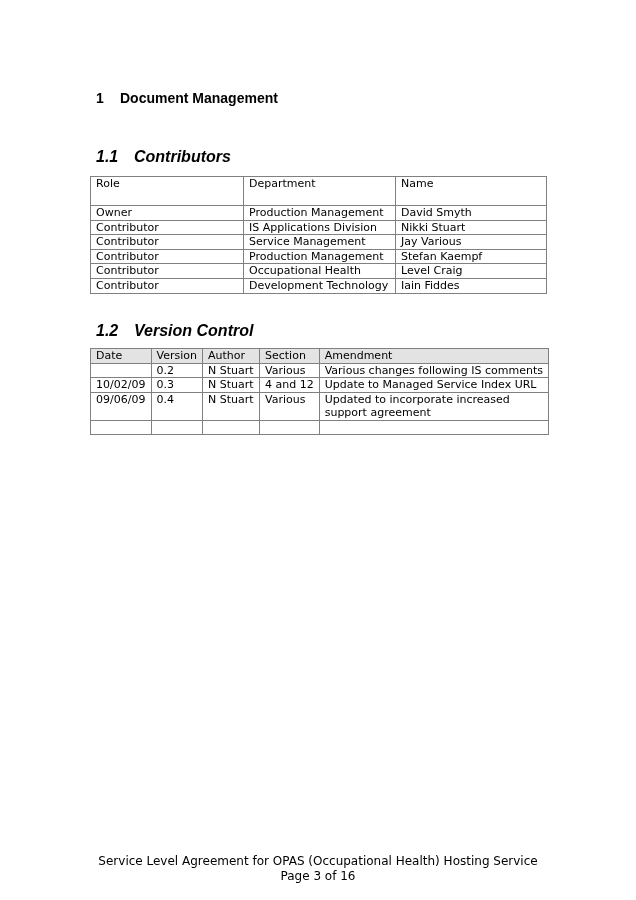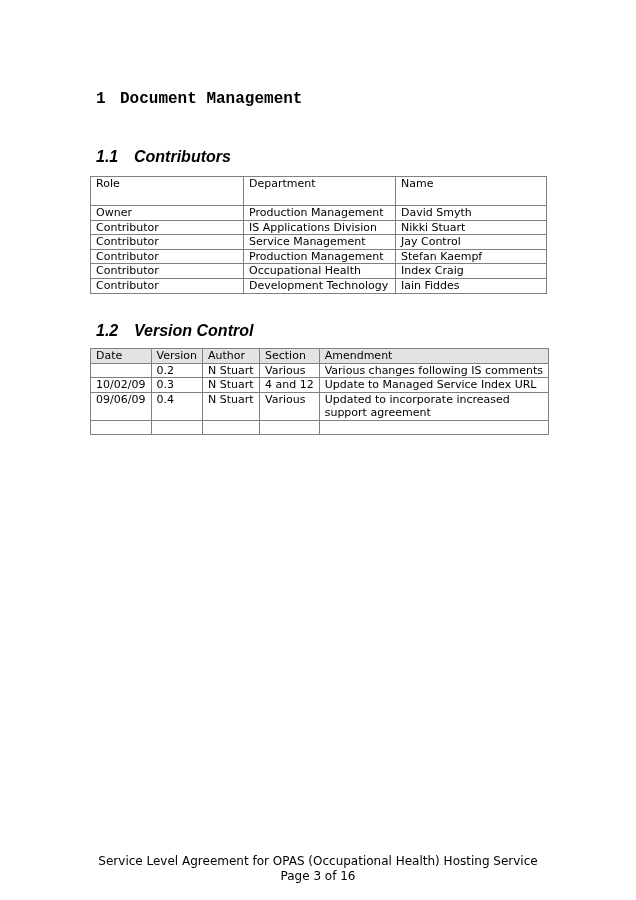--- a/index.html
+++ b/index.html
@@ -1,17 +1,17 @@
 <!DOCTYPE html>
 <html><head>
 <meta charset="utf-8">
 <style>
   html, body { margin:0; padding:0; background:#ffffff; }
   body { width:636px; height:900px; position:relative; overflow:hidden; font-family:"DejaVu Sans", sans-serif; color:#000; }
-  .h1 { position:absolute; left:96px; top:90px; font-family:Liberation Mono, monospace; font-weight:bold; font-size:16px; margin:0; }
+  .h1 { position:absolute; left:96px; top:90px; font-family:Liberation Sans, sans-serif; font-weight:bold; font-size:14px; margin:0; }
   .h1 .num { display:inline-block; width:24px; }
   .h2 { position:absolute; left:96px; font-family:"Liberation Sans", sans-serif; font-weight:bold; font-style:italic; font-size:16px; margin:0; }
   .h2 .num { display:inline-block; width:38px; }
   table { position:absolute; border-collapse:collapse; font-size:11px; }
   td { border:1px solid #808080; padding:0 5px; vertical-align:top; line-height:13.6px; white-space:nowrap; }
   #contrib { left:90px; top:176px; width:457px; }
   #contrib td.c1 { width:142px; } #contrib td.c2 { width:141px;margin-top:44px; }
   #contrib tr.head td { height:28px; }
   #version { left:90px; top:348px; width:459px; }
   #version tr.head td { background:#e3e3e3; }
@@ -38,31 +38,31 @@
         <td>David Smyth</td>
       </tr>
   <tr>
         <td>Contributor</td>
         <td>IS Applications Division</td>
         <td>Nikki Stuart</td>
       </tr>
   <tr>
         <td>Contributor</td>
         <td>Service Management</td>
-        <td>Jay Control</td>
+        <td>Jay Various</td>
       </tr>
   <tr>
         <td>Contributor</td>
         <td>Production Management</td>
         <td>Stefan Kaempf</td>
       </tr>
   <tr>
         <td>Contributor</td>
         <td>Occupational Health</td>
-        <td>Index Craig</td>
+        <td>Level Craig</td>
       </tr>
   <tr>
         <td>Contributor</td>
         <td>Development Technology</td>
         <td>Iain Fiddes</td>
       </tr>
 </tbody>
   </table>
 
 <h2 class="h2" style="top:322px"><span class="num">1.2</span><span>Version Control</span></h2>

